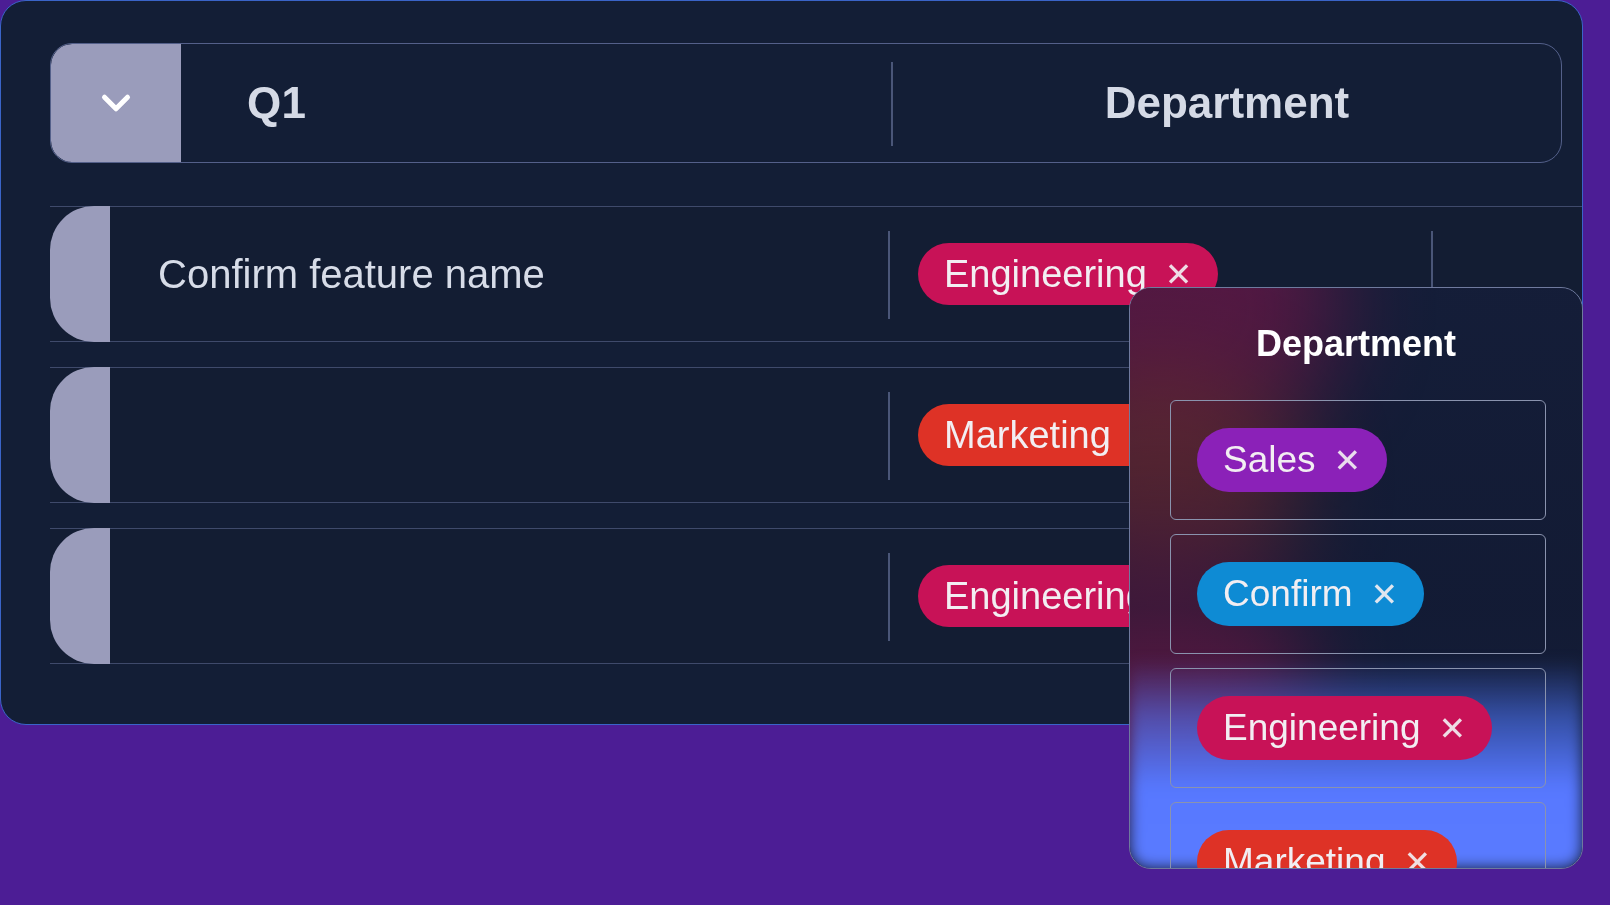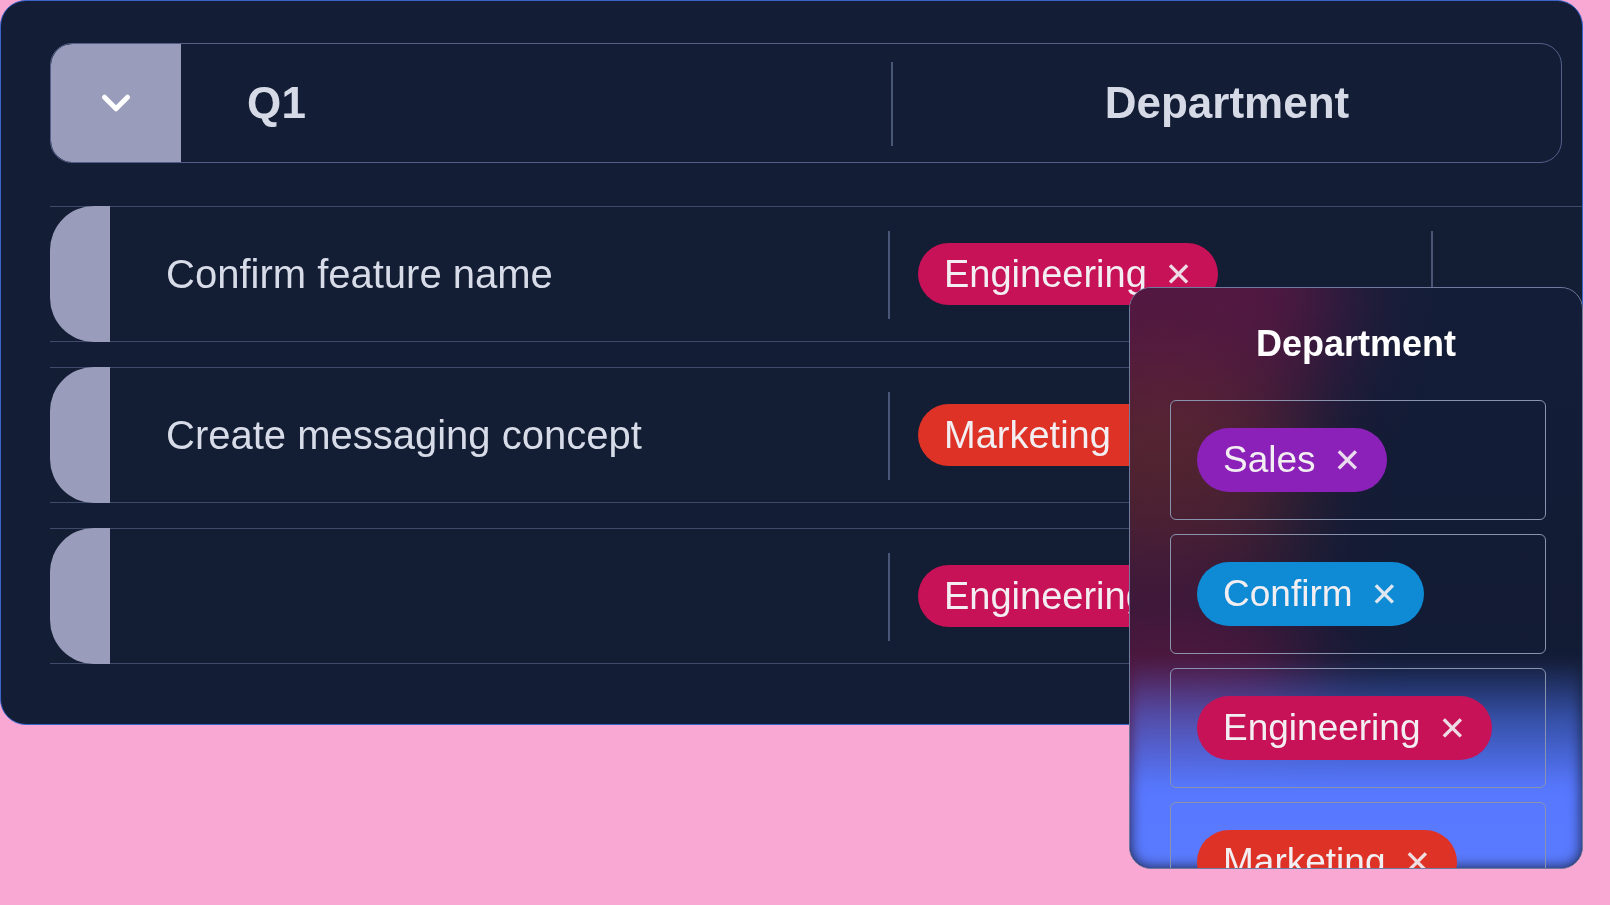--- a/index.html
+++ b/index.html
@@ -9,21 +9,21 @@
     height: 905px;
     background: #000000;
     overflow: hidden;
     font-family: "Liberation Sans", sans-serif;
   }
 
   #stage {
     position: relative;
     width: 1610px;
     height: 905px;
-    background: #f9a8d4;
+    background: #4c1d95;
     overflow: hidden;
   }
 
   
   #table-card {
     position: absolute;
     left: 0px;
     top: 0px;
     width: 1583px;
     height: 725px;
@@ -124,21 +124,20 @@
   .row-label {
     position: absolute;
     left: 108px;
     top: 0;
     height: 100%;
     display: flex;
     align-items: center;
     font-size: 40px;
     color: #d7dce8;
     white-space: nowrap;
-    margin-left: 8px;
   }
 
   .row-div1 {
     position: absolute;
     left: 838px;
     top: 24px;
     width: 1.5px;
     height: 88px;
     background: #4a5678;
   }
@@ -292,21 +291,20 @@
       <div class="row-tag-cell">
         <span class="pill" style="background:#C81257">
           <span>Engineering</span>
           <span class="x-glyph">✕</span>
         </span>
       </div>
     </div>
 
     <div class="data-row r1">
       <div class="row-accent"></div>
-      <div class="row-label">Create messaging concept</div>
       <div class="row-div1"></div>
       <div class="row-div2"></div>
       <div class="row-tag-cell">
         <span class="pill" style="background:#DE3226">
           <span>Marketing</span>
           <span class="x-glyph">✕</span>
         </span>
       </div>
     </div>
 

